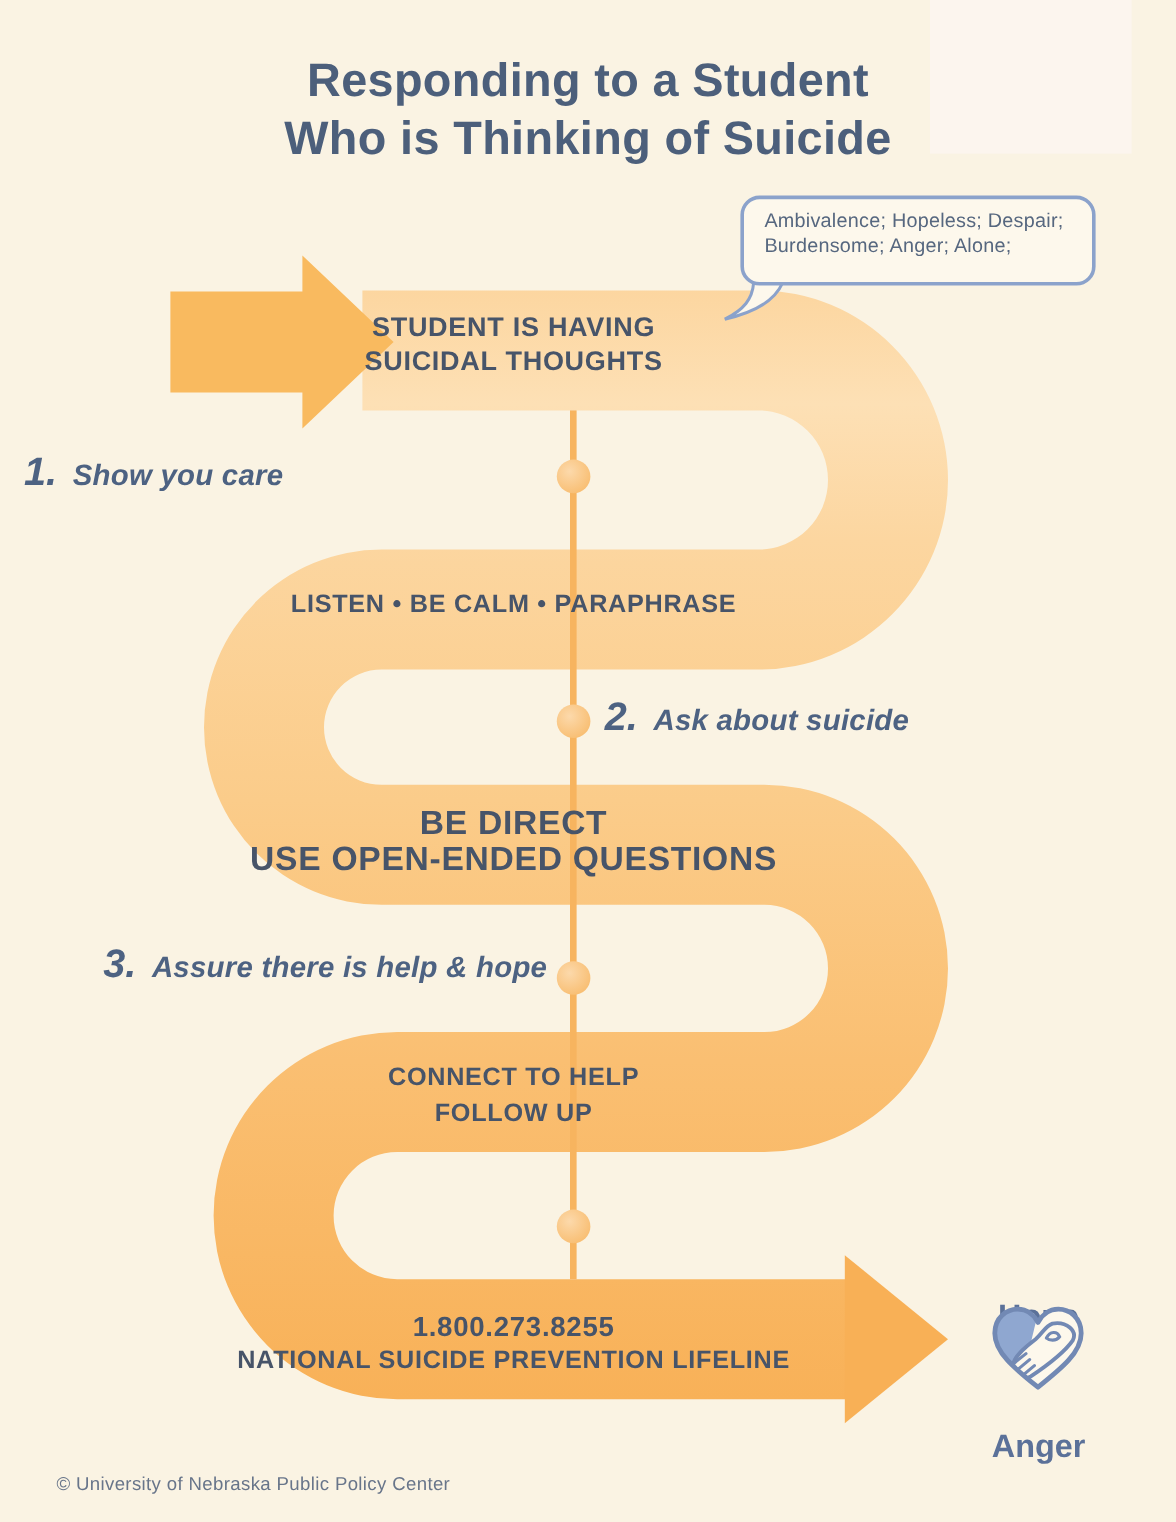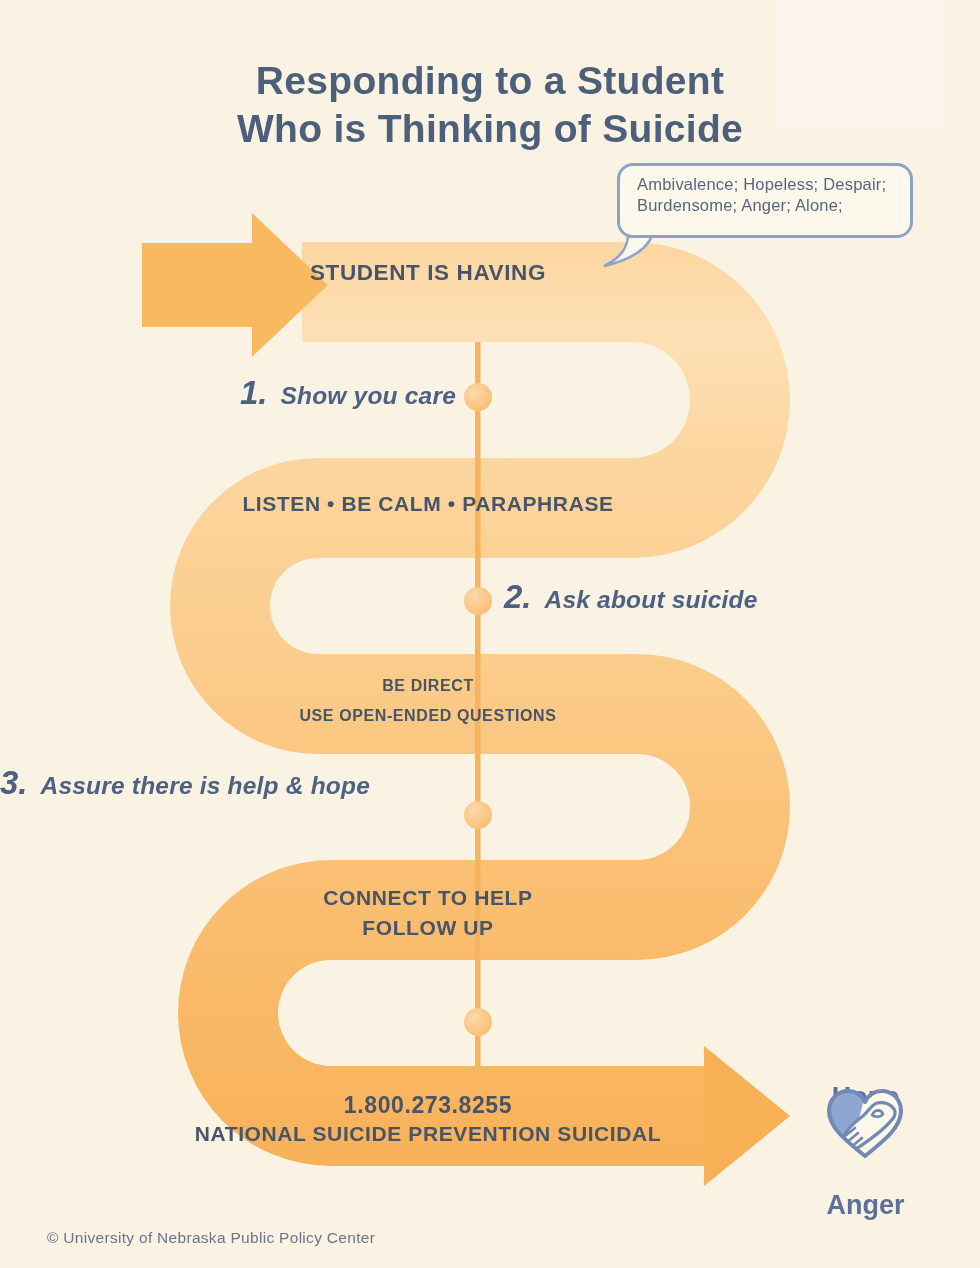--- a/index.html
+++ b/index.html
@@ -9,51 +9,51 @@
     font-family:"Liberation Sans", sans-serif;
   }
   .abs{position:absolute;}
   .highlight-rect{
     left:775px;top:0;width:168px;height:128px;
     background:var(--c-highlight,#fcf5ee);z-index:0;
   }
   #snake-svg{left:0;top:0;z-index:1;}
   .txt{z-index:2;}
   .title{
-    left:0;top:57px;width:980px;text-align:center;
+    left:0;top:44px;width:980px;text-align:center;
     font-size:39px;font-weight:bold;line-height:1.22;
     color:var(--c-title,#4c5f7b);letter-spacing:.3px;
   }
   .bubble{
     left:617px;top:163px;width:296px;height:75px;box-sizing:border-box;
     background:var(--c-bubble-bg,#fdf8ec);
     border:3px solid var(--c-bubble-border,#8ba2cb);
     border-radius:16px;padding:8px 12px 16px 17px;
     font-size:16.5px;line-height:21px;color:var(--c-bubble-text,#56677f);
     z-index:3;letter-spacing:.2px;
   }
   .caps{
     left:0;width:856px;text-align:center;font-weight:600;
     color:var(--c-caps,#475469);letter-spacing:.6px;white-space:nowrap;
   }
   .start-label{top:259px;font-size:22.5px;line-height:28px;font-weight:bold;}
   .band-1{top:492px;font-size:21px;}
-  .band-2{top:671px;font-size:16px;line-height:30px;}
+  .band-2{top:671px;font-size:28px;line-height:30px;}
   .band-3{top:883px;font-size:21px;line-height:30px;}
   .lifeline-phone{top:1092px;font-size:23px;font-weight:bold;}
   .lifeline-name{top:1122px;font-size:21px;}
   .step{
     color:var(--c-step,#4d6282);font-style:italic;font-weight:bold;
     white-space:nowrap;
   }
   .step-num{font-size:33px;margin-right:13px;}
   .step-label{font-size:24.5px;letter-spacing:.2px;}
-  .step-1{top:374px;left:0;width:456px;text-align:right;}
+  .step-1{top:374px;left:0;width:456px;text-align:left;padding-left:20px;}
   .step-2{top:578px;left:504px;}
-  .step-3{top:764px;left:0;width:456px;text-align:left;}
+  .step-3{top:784px;left:0;width:456px;text-align:right;}
   .hope-help{
     left:808px;width:115px;text-align:center;
     color:var(--c-hope,#5b7199);font-size:27px;font-weight:600;margin-top:30px;
   }
   .hope-label{top:1052px;}
   .help-label{top:1160px;}
   #heart-icon{left:821px;top:1086px;z-index:2;}
   .footer{
     left:47px;top:1229px;font-size:15.5px;color:var(--c-footer,#68758a);
     letter-spacing:.3px;
@@ -117,20 +117,21 @@
   <div>Who is Thinking of Suicide</div>
 </div>
 
 <div class="abs bubble">
   <div>Ambivalence; Hopeless; Despair;</div>
   <div>Burdensome; Anger; Alone;</div>
 </div>
 
 <div class="abs txt caps start-label">
   <div>STUDENT IS HAVING</div>
+  <div>SUICIDAL THOUGHTS</div>
 </div>
 
 <div class="abs txt step step-1">
   <span class="step-num">1.</span><span class="step-label">Show you care</span>
 </div>
 <div class="abs txt step step-2">
   <span class="step-num">2.</span><span class="step-label">Ask about suicide</span>
 </div>
 <div class="abs txt step step-3">
   <span class="step-num">3.</span><span class="step-label">Assure there is help &amp; hope</span>
@@ -142,21 +143,21 @@
   <div>BE DIRECT</div>
   <div>USE OPEN-ENDED QUESTIONS</div>
 </div>
 
 <div class="abs txt caps band-3">
   <div>CONNECT TO HELP</div>
   <div>FOLLOW UP</div>
 </div>
 
 <div class="abs txt caps lifeline-phone">1.800.273.8255</div>
-<div class="abs txt caps lifeline-name">NATIONAL SUICIDE PREVENTION SUICIDAL</div>
+<div class="abs txt caps lifeline-name">NATIONAL SUICIDE PREVENTION LIFELINE</div>
 
 <div class="abs txt hope-help hope-label">Hope</div>
 <svg id="heart-icon" class="abs" width="88" height="74" viewBox="0 0 88 74">
   <defs>
     <clipPath id="heartClip">
       <path d="M44 70 C24 54 8 41 8 25 C8 12 18 5 27 5 C35 5 41 10 44 16 C47 10 53 5 61 5 C70 5 80 12 80 25 C80 41 64 54 44 70 Z"></path>
     </clipPath>
   </defs>
   <g clip-path="url(#heartClip)">
     <rect x="0" y="0" width="88" height="74" style="fill:var(--c-bubble-bg,#fdf8ec)"></rect>

